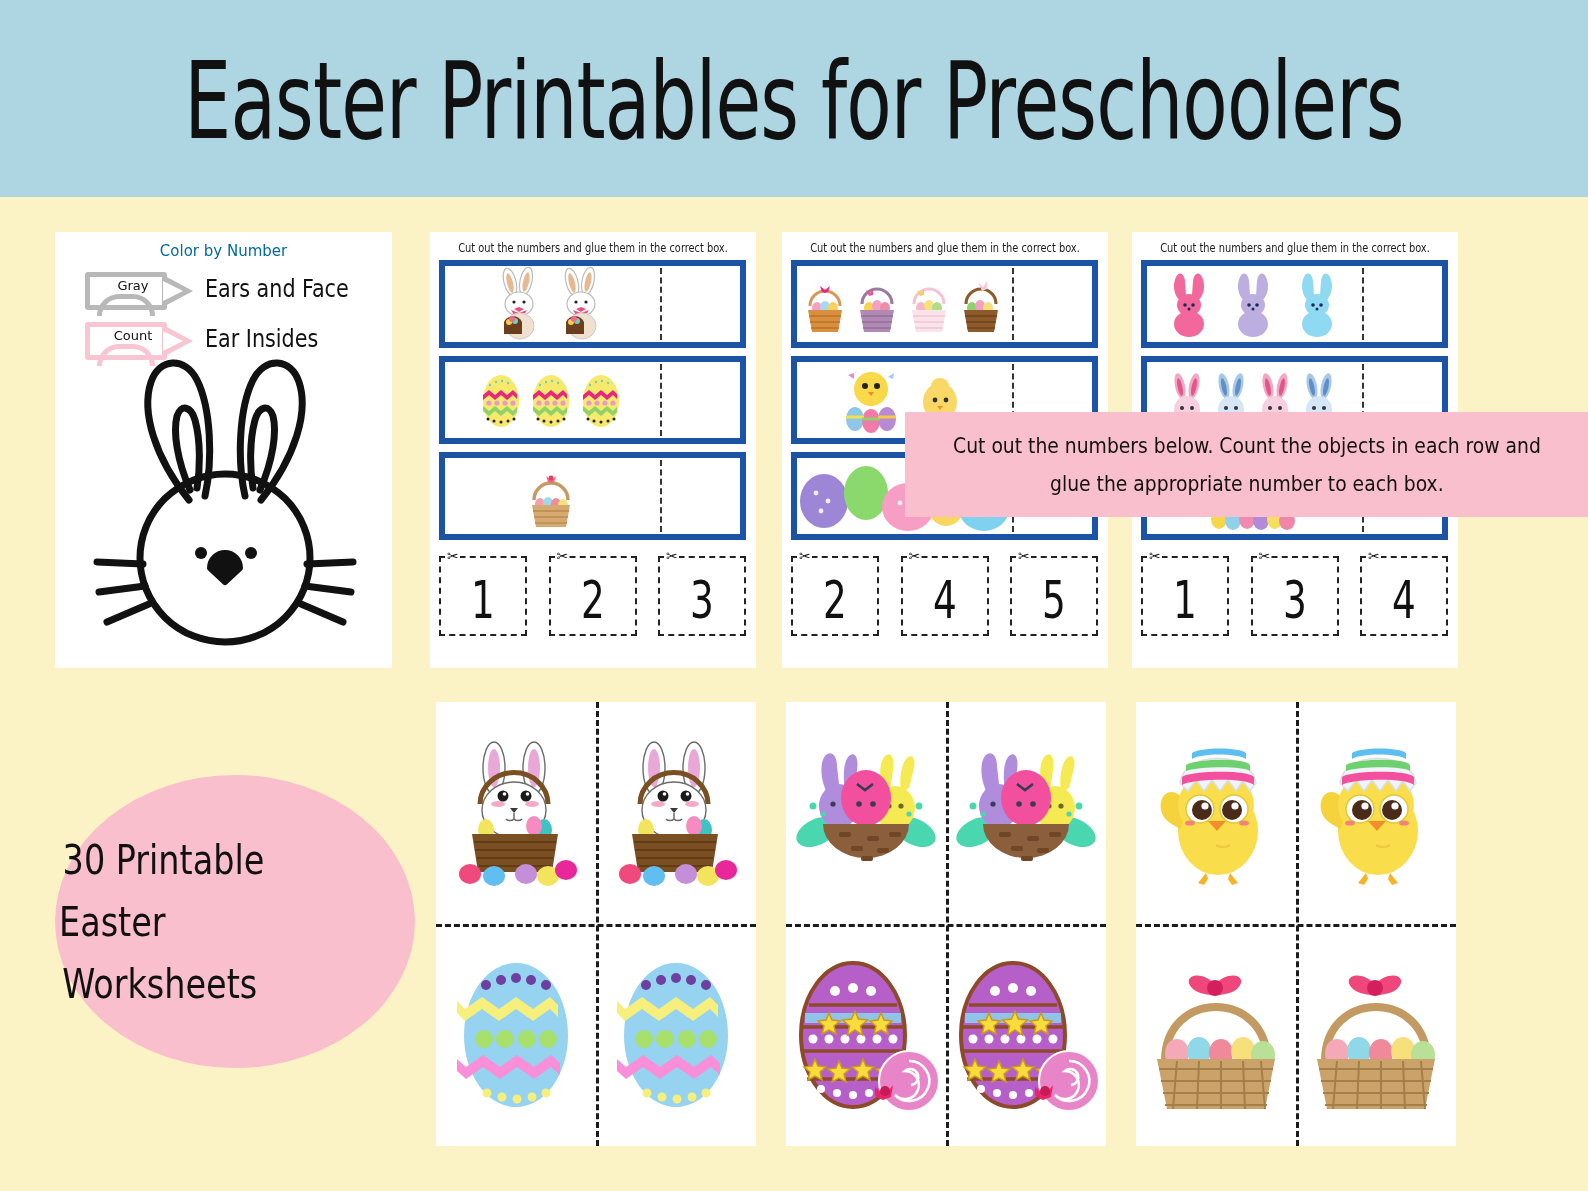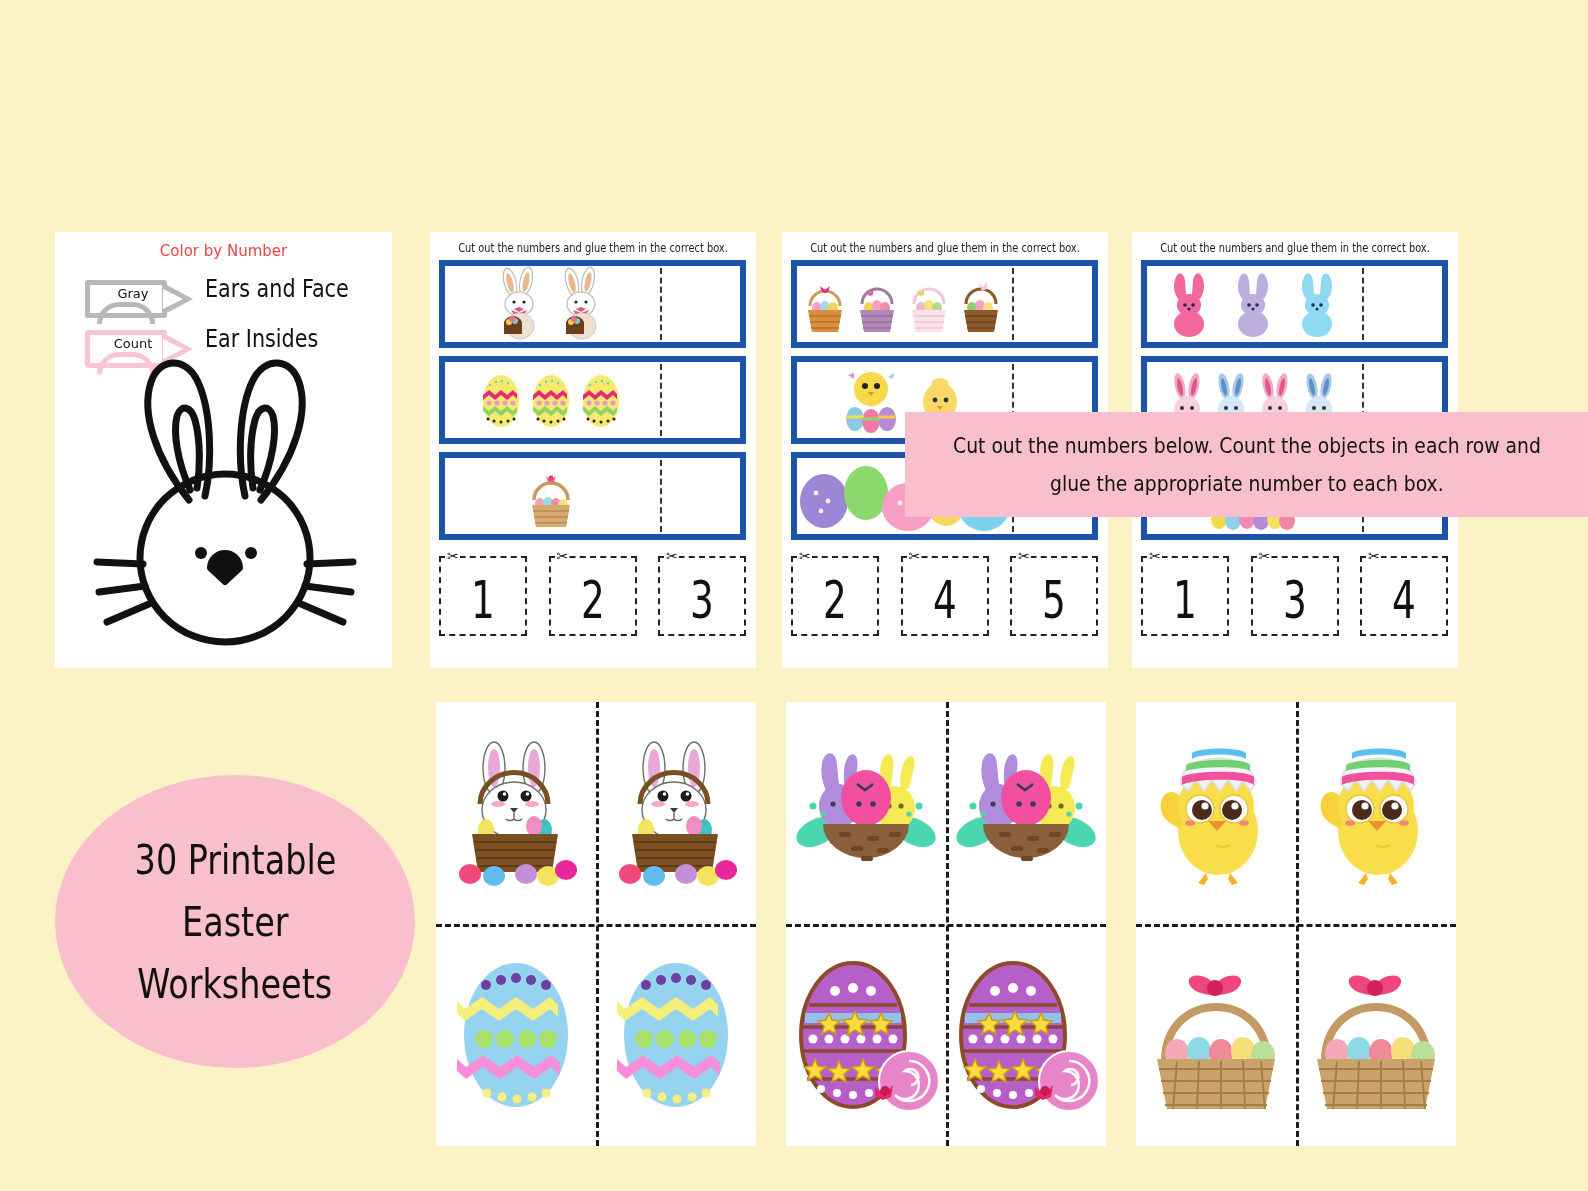--- a/index.html
+++ b/index.html
@@ -33,26 +33,26 @@
   
   .card {
     position: absolute; background: #ffffff;
     overflow: hidden;
   }
 
   
   #cbn { left: 55px; top: 232px; width: 337px; height: 436px; }
   .cbn-title {
     position: absolute; left: 0; top: 10px; width: 100%;
-    text-align: center; font-size: 15px; color: #ef4444;
+    text-align: center; font-size: 15px; color: #0369a1;
     font-family: "DejaVu Sans", sans-serif;
   }
   .crayon-row { position: absolute; height: 40px; }
   .crayon {
-    position: absolute; left: 0; top: 8px; width: 112px; height: 38px; padding-left: 9px;
+    position: absolute; left: 0; top: 0; width: 112px; height: 38px; padding-left: 9px;
   }
   .crayon .body {
     position: absolute; left: 0; top: 0; width: 82px; height: 38px;
     border: 5px solid #b8b8b8; border-radius: 3px; background: #fff;
   }
   .crayon .band {
     position: absolute; left: 12px; top: 22px; width: 58px; height: 22px;
     border: 5px solid #b8b8b8; border-bottom: none;
     border-radius: 40px 40px 0 0; background: transparent;
   }
@@ -146,34 +146,37 @@
     font-family: "DejaVu Sans Condensed", "DejaVu Sans", sans-serif;
     z-index: 40;
   }
   #banner-top { left: 905px; top: 412px; width: 683px; height: 105px; font-size: 21.5px; line-height: 38px; }
   #banner-bottom { left: 650px; top: 1086px; width: 938px; height: 105px; font-size: 22px; line-height: 40px; }
   .pink-banner span { display: block; white-space: nowrap; transform: scaleX(0.97); }
 
   .pink-circle {
     position: absolute; left: 55px; top: 775px; width: 360px; height: 293px;
     background: #fabfcc; border-radius: 50%;
-    display: flex; flex-direction: column; align-items: center; justify-content: center;
+    display: flex; flex-direction: column; align-items: flex-start; justify-content: center;
     z-index: 30; color: #111;
     font-family: "DejaVu Sans Condensed", "DejaVu Sans", sans-serif;
     font-size: 40px; line-height: 62px; text-align: center;
   }
   .pink-circle span { display: block; white-space: nowrap; transform: scaleX(0.93); }
 
   svg { display: block; overflow: visible; }
 </style>
 </head>
 <body>
 
 <div class="page">
 
+  <div class="header">
+    <div class="header-title">Easter Printables for Preschoolers</div>
+  </div>
 
   <div class="card ws" id="cbn">
     <div class="cbn-title">Color by Number</div>
 
     <div class="crayon-row" style="left:30px; top:40px;">
       <div class="crayon">
         <div class="body"></div>
           <div class="band"></div>
           <div class="tip"></div>
           <div class="tipinner"></div>

